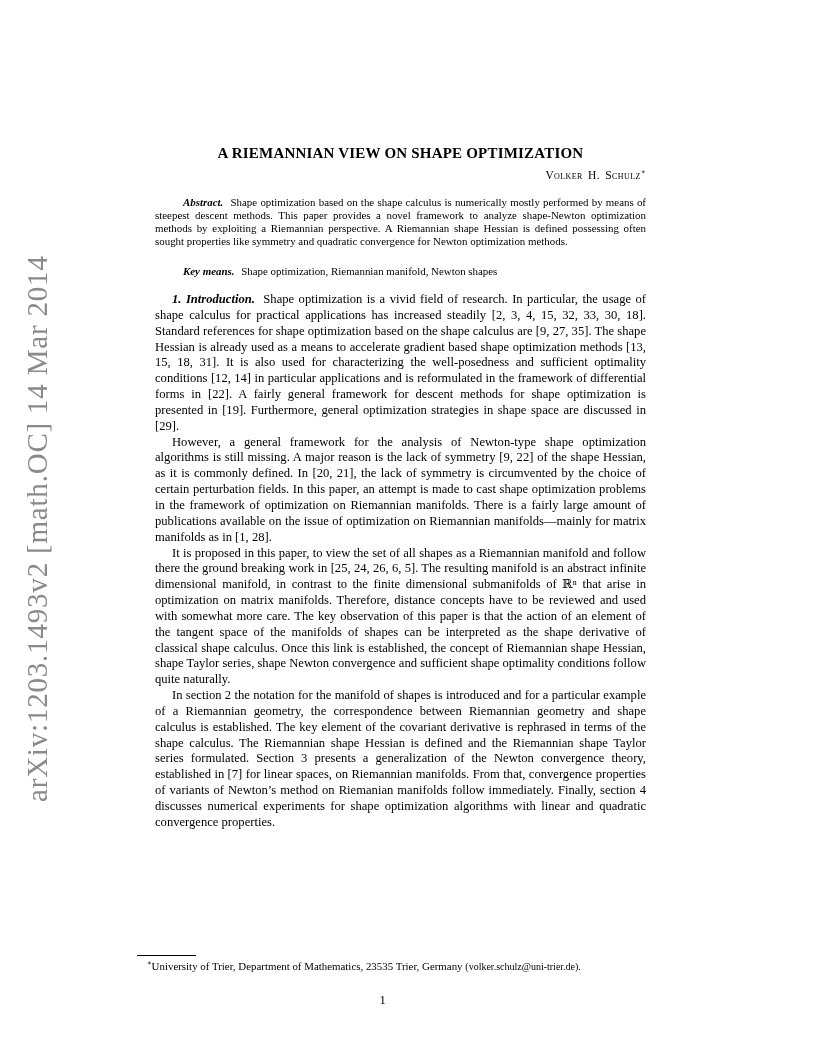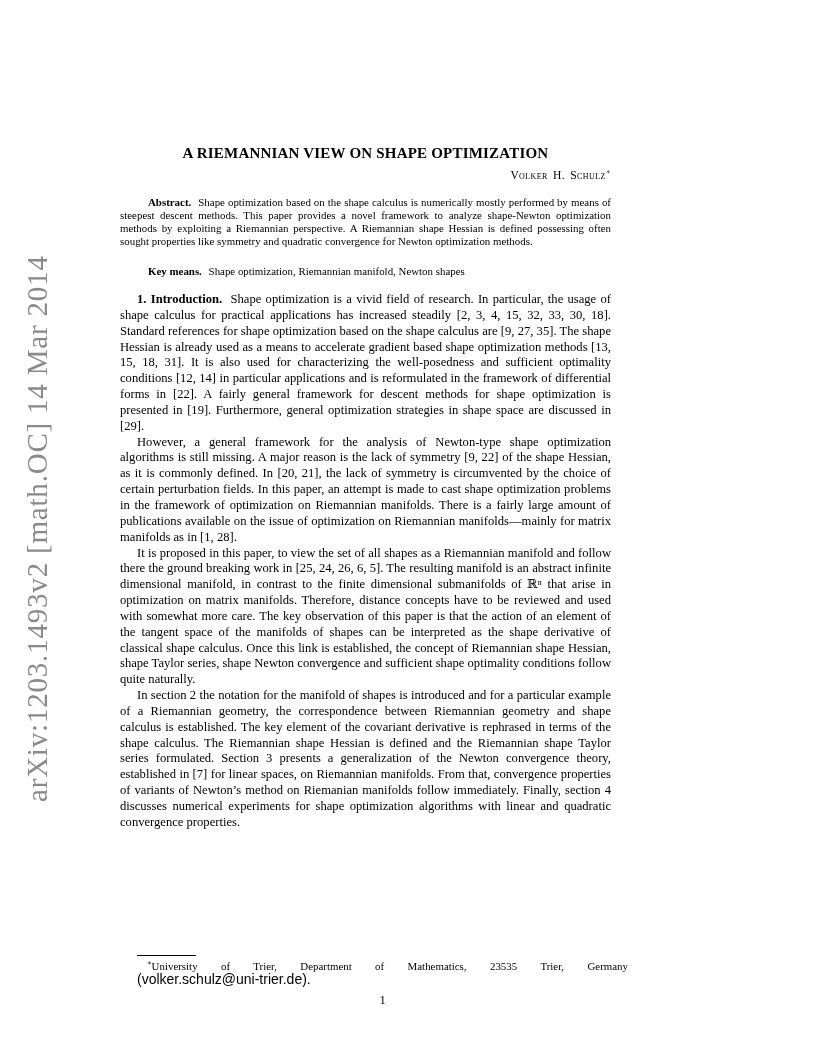--- a/index.html
+++ b/index.html
@@ -20,21 +20,21 @@
     transform: rotate(-90deg);
     transform-origin: 0 0;
     font-size: 29px;
     line-height: 34px;
     letter-spacing: 0.8px;
     color: #8a8a8a;
     white-space: nowrap;
   }
   .column {
     position: absolute;
-    left: 120px;
+    left: 155px;
     top: 145px;
     width: 491px;
   }
   .title {
     margin: 0;
     font-size: 15px;
     font-weight: bold;
     text-align: center;
     letter-spacing: 0.2px;
   }
@@ -47,21 +47,21 @@
   }
   .smallcaps { font-variant: small-caps; }
   sup { font-size: 62%; vertical-align: super; line-height: 0; }
   .abstract {
     margin: 15px 0 0 0;
     font-size: 10.9px;
     line-height: 13px;
     text-align: justify;
     text-indent: 28px;
   }
-  .lead { font-weight: bold; margin-right: 4px; }
+  .lead { font-weight: bold; margin-right: 4px; font-style: italic; }
   .meta {
     margin: 18px 0 0 0;
     font-size: 10.9px;
     line-height: 13px;
     text-indent: 28px;
   }
   .meta.keywords { margin-top: 17px; }
   .body-text {
     margin-top: 14px;
     font-size: 12.6px;
@@ -78,22 +78,22 @@
     line-height: 13.2px;
   }
   .footnote-rule {
     width: 59px;
     height: 0;
     border-top: 1px solid #000;
     margin-bottom: 4px;
   }
   .footnote p { margin: 0; text-align: justify; text-indent: 10px; }
   .tt {
-    font-family: Liberation Sans, sans-serif;
-    font-size: 14px;
+    font-family: Liberation Serif, serif;
+    font-size: 10px;
     white-space: nowrap;
   }
   .pageno {
     position: absolute;
     left: 137px;
     top: 993px;
     width: 491px;
     text-align: center;
     font-size: 12.5px;
   }

